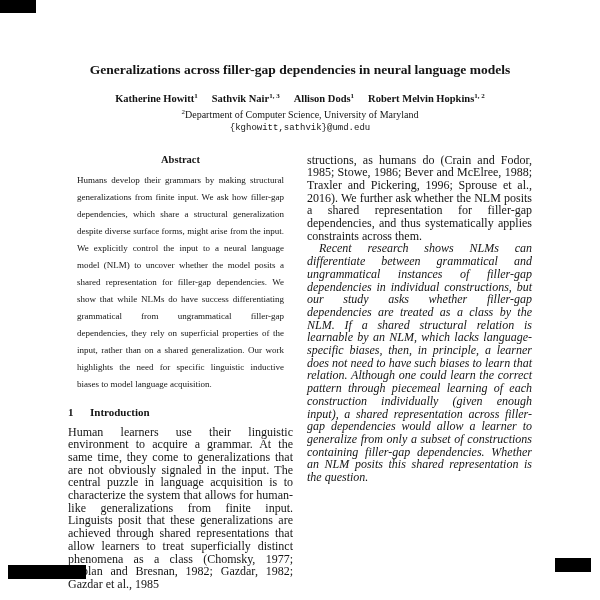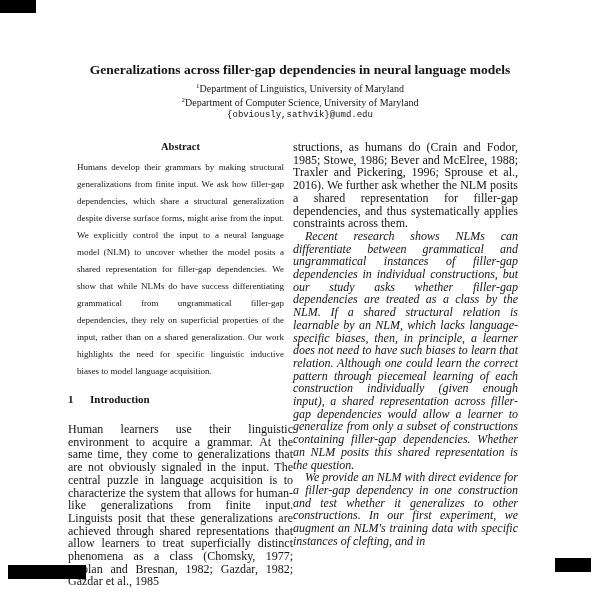--- a/index.html
+++ b/index.html
@@ -38,40 +38,41 @@
   .affil { font-size: 10px; line-height: 13.5px; }
   .email {
     margin-top: 1px;
     text-align: center;
     font-family: "Liberation Mono", "DejaVu Sans Mono", monospace;
     font-size: 9px;
   }
 
   .columns {
     display: flex;
+    gap: 14px;
     margin: 21px 68px 0 68px;
   }
   .col { flex: 0 0 225px; width: 225px; }
 
   .abstract-heading {
     text-align: center;
     font-size: 10.5px;
     font-weight: 700;
     margin-bottom: 7px;
   }
   .abstract-text {
     font-size: 9px;
     line-height: 17px;
     text-align: justify;
     padding: 0 9px;
     hyphens: auto;
   }
   .section-heading {
     margin-top: 13px;
-    margin-bottom: 18px;
+    margin-bottom: 8px;
     font-size: 11px;
     font-weight: 700;
   }
   .sec-num { display: inline-block; width: 22px; }
   .body-par {
     font-size: 12px;
     line-height: 12.7px;
     text-align: justify;
     hyphens: auto;
   }
@@ -81,42 +82,41 @@
 <body>
 
 <div class="page">
 
   <div class="redaction top-left"></div>
   <div class="redaction bottom-left"></div>
   <div class="redaction bottom-right"></div>
 
   <h1 class="title">Generalizations across filler-gap dependencies in neural language models</h1>
 
+  <div class="authors"><span class="author"><span>Katherine Howitt</span><sup>1</sup></span><span class="author"><span>Sathvik Nair</span><sup>1, 3</sup></span><span class="author"><span>Allison Dods</span><sup>1</sup></span><span class="author"><span>Robert Melvin Hopkins</span><sup>1, 2</sup></span></div>
 
   <div class="affiliations">
-      <div class="affil"><sup>1</sup><span>Department of Linguistics, University of Maryland</span></div>
       <div class="affil"><sup>2</sup><span>Department of Computer Science, University of Maryland</span></div>
     </div>
 
-  <div class="email">{obviously,sathvik}@umd.edu</div>
+  <div class="email">{kghowitt,sathvik}@umd.edu</div>
 
   <div class="columns">
 
     <div class="col">
       <div class="abstract">
         <div class="abstract-heading">Abstract</div>
         <p class="abstract-text">Humans develop their grammars by making structural generalizations from finite input. We ask how filler-gap dependencies, which share a structural generalization despite diverse surface forms, might arise from the input. We explicitly control the input to a neural language model (NLM) to uncover whether the model posits a shared representation for filler-gap dependencies. We show that while NLMs do have success differentiating grammatical from ungrammatical filler-gap dependencies, they rely on superficial properties of the input, rather than on a shared generalization. Our work highlights the need for specific linguistic inductive biases to model language acquisition.</p>
       </div>
       <div class="section-heading">
         <span class="sec-num">1</span><span>Introduction</span>
       </div>
       <p class="body-par">Human learners use their linguistic environment to acquire a grammar. At the same time, they come to generalizations that are not obviously signaled in the input. The central puzzle in language acquisition is to characterize the system that allows for human-like generalizations from finite input. Linguists posit that these generalizations are achieved through shared representations that allow learners to treat superficially distinct phenomena as a class (Chomsky, 1977; Kaplan and Bresnan, 1982; Gazdar, 1982; Gazdar et al., 1985</p>
     </div>
 
     <div class="col">
         <p class="body-par">structions, as humans do (Crain and Fodor, 1985; Stowe, 1986; Bever and McElree, 1988; Traxler and Pickering, 1996; Sprouse et al., 2016). We further ask whether the NLM posits a shared representation for filler-gap dependencies, and thus systematically applies constraints across them.</p>
         <p class="body-par indent">Recent research shows NLMs can differentiate between grammatical and ungrammatical instances of filler-gap dependencies in individual constructions, but our study asks whether filler-gap dependencies are treated as a class by the NLM. If a shared structural relation is learnable by an NLM, which lacks language-specific biases, then, in principle, a learner does not need to have such biases to learn that relation. Although one could learn the correct pattern through piecemeal learning of each construction individually (given enough input), a shared representation across filler-gap dependencies would allow a learner to generalize from only a subset of constructions containing filler-gap dependencies. Whether an NLM posits this shared representation is the question.</p>
-        <p class="body-par indent">We provide an NLM with direct evidence for a filler-gap dependency in one construction and test whether it generalizes to other constructions. In our first experiment, we augment an NLM's training data with specific instances of clefting, and in</p>
       </div>
 
   </div>
 
 </div>
 
 </body></html>

